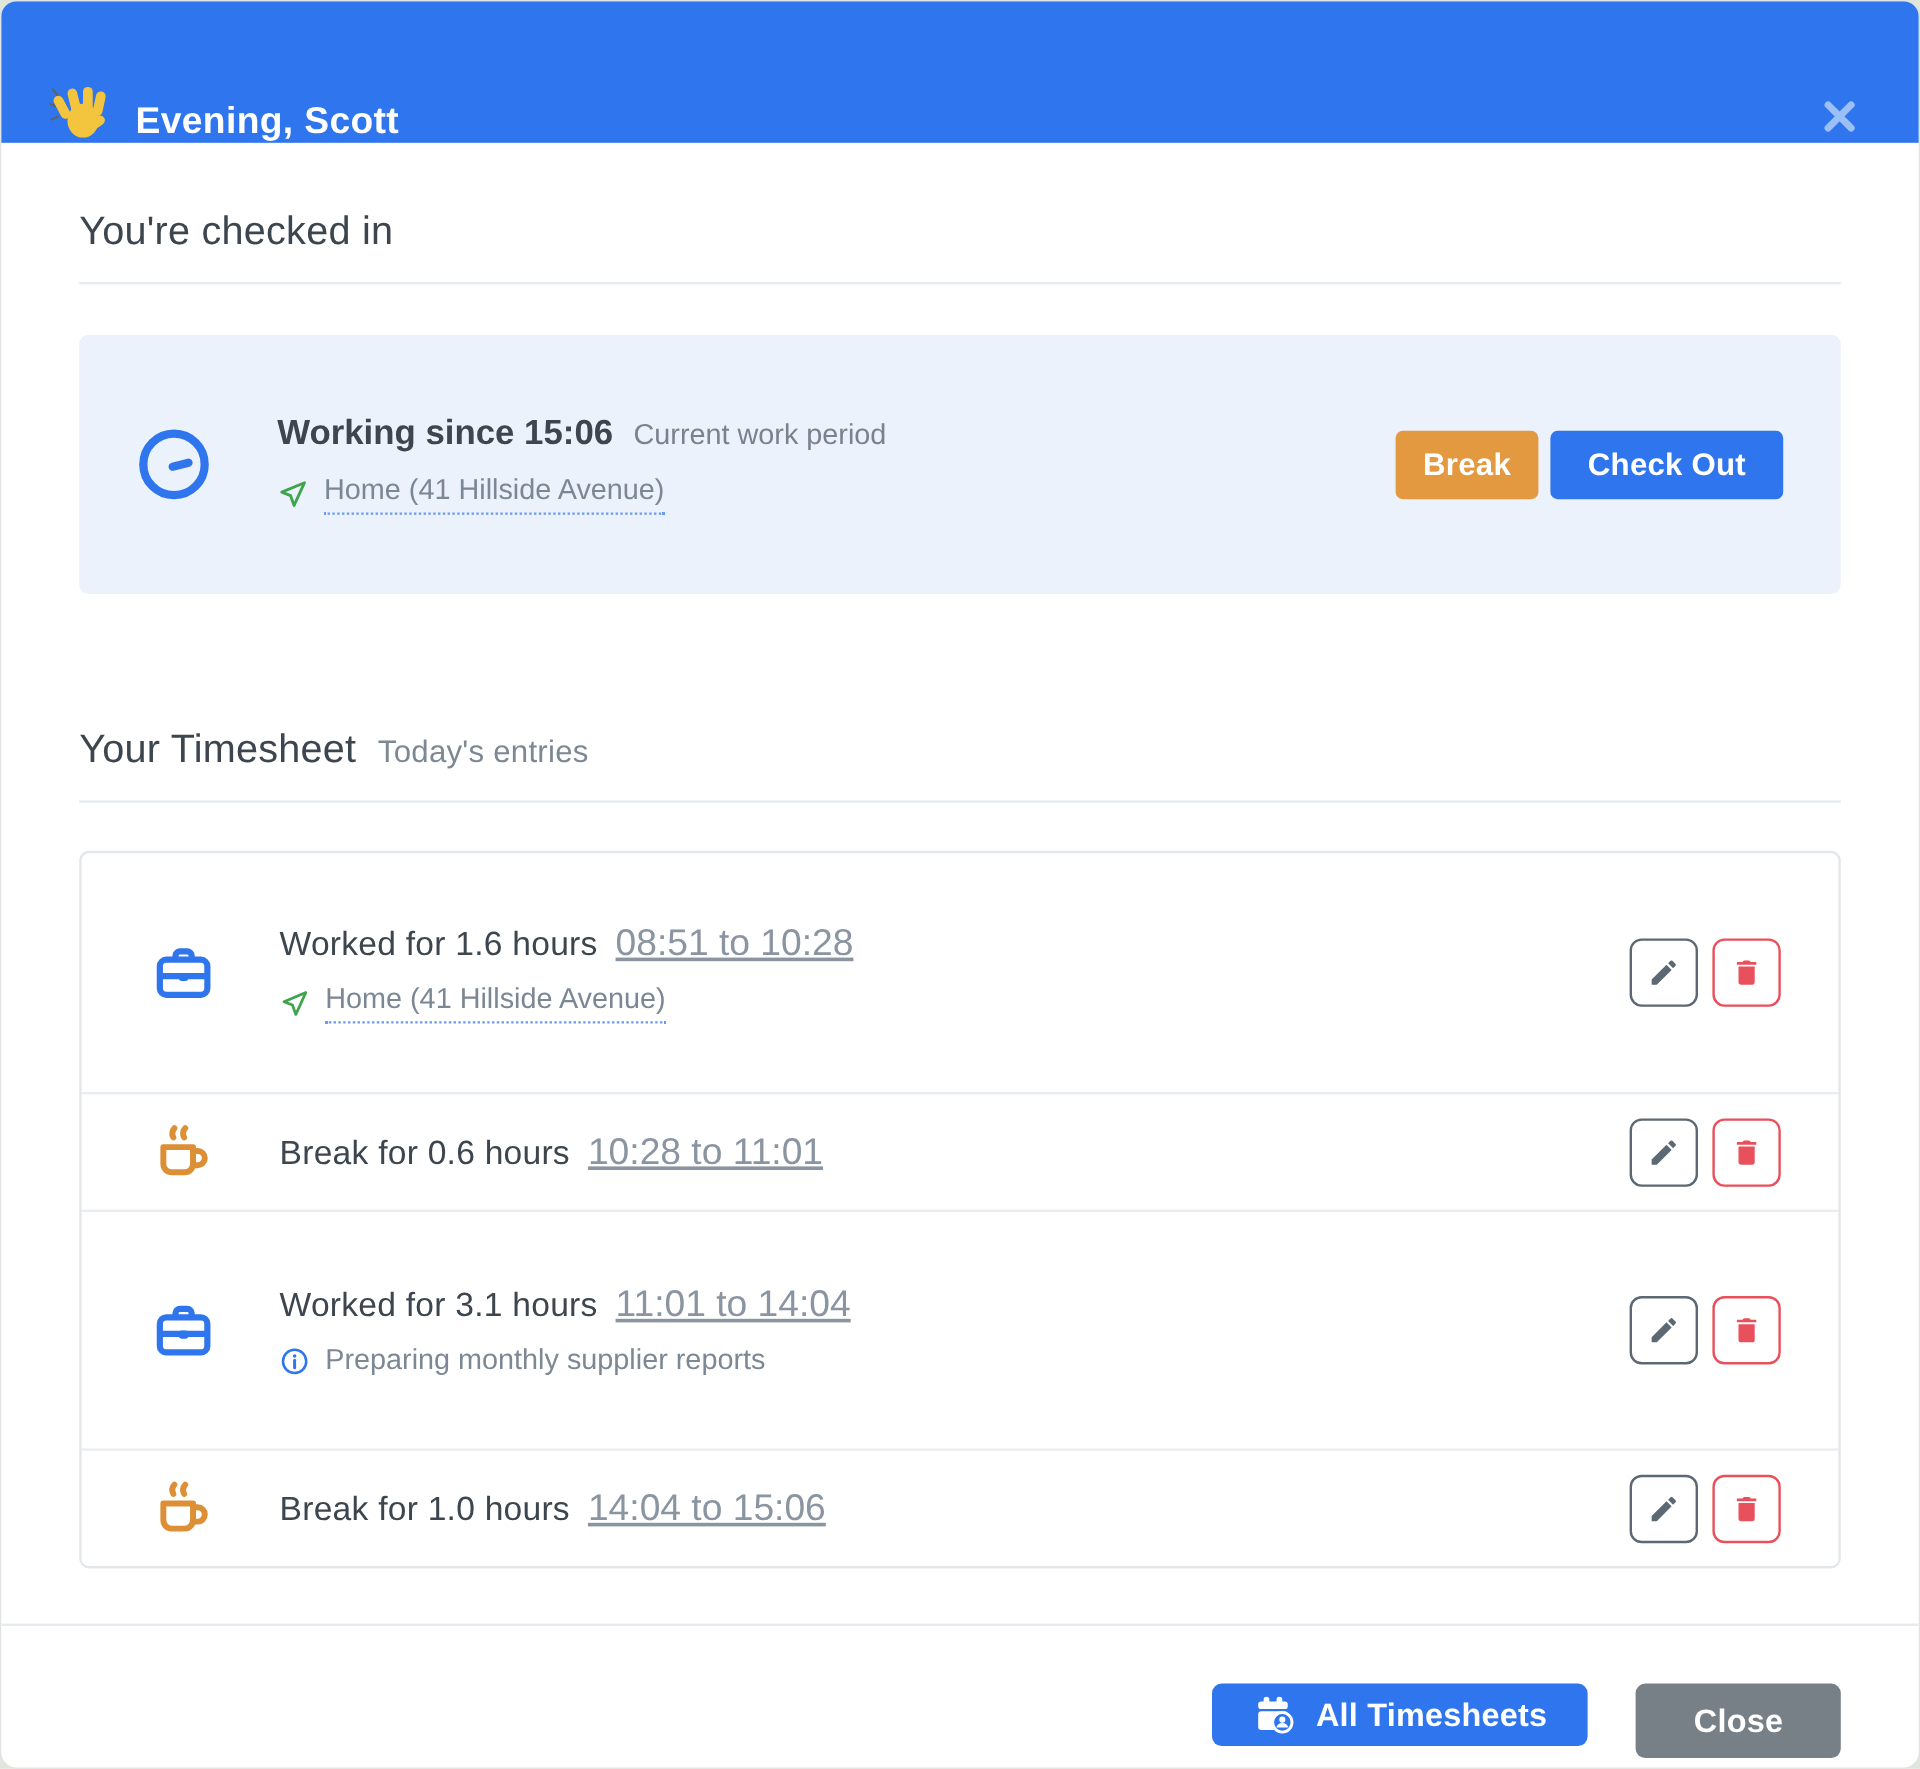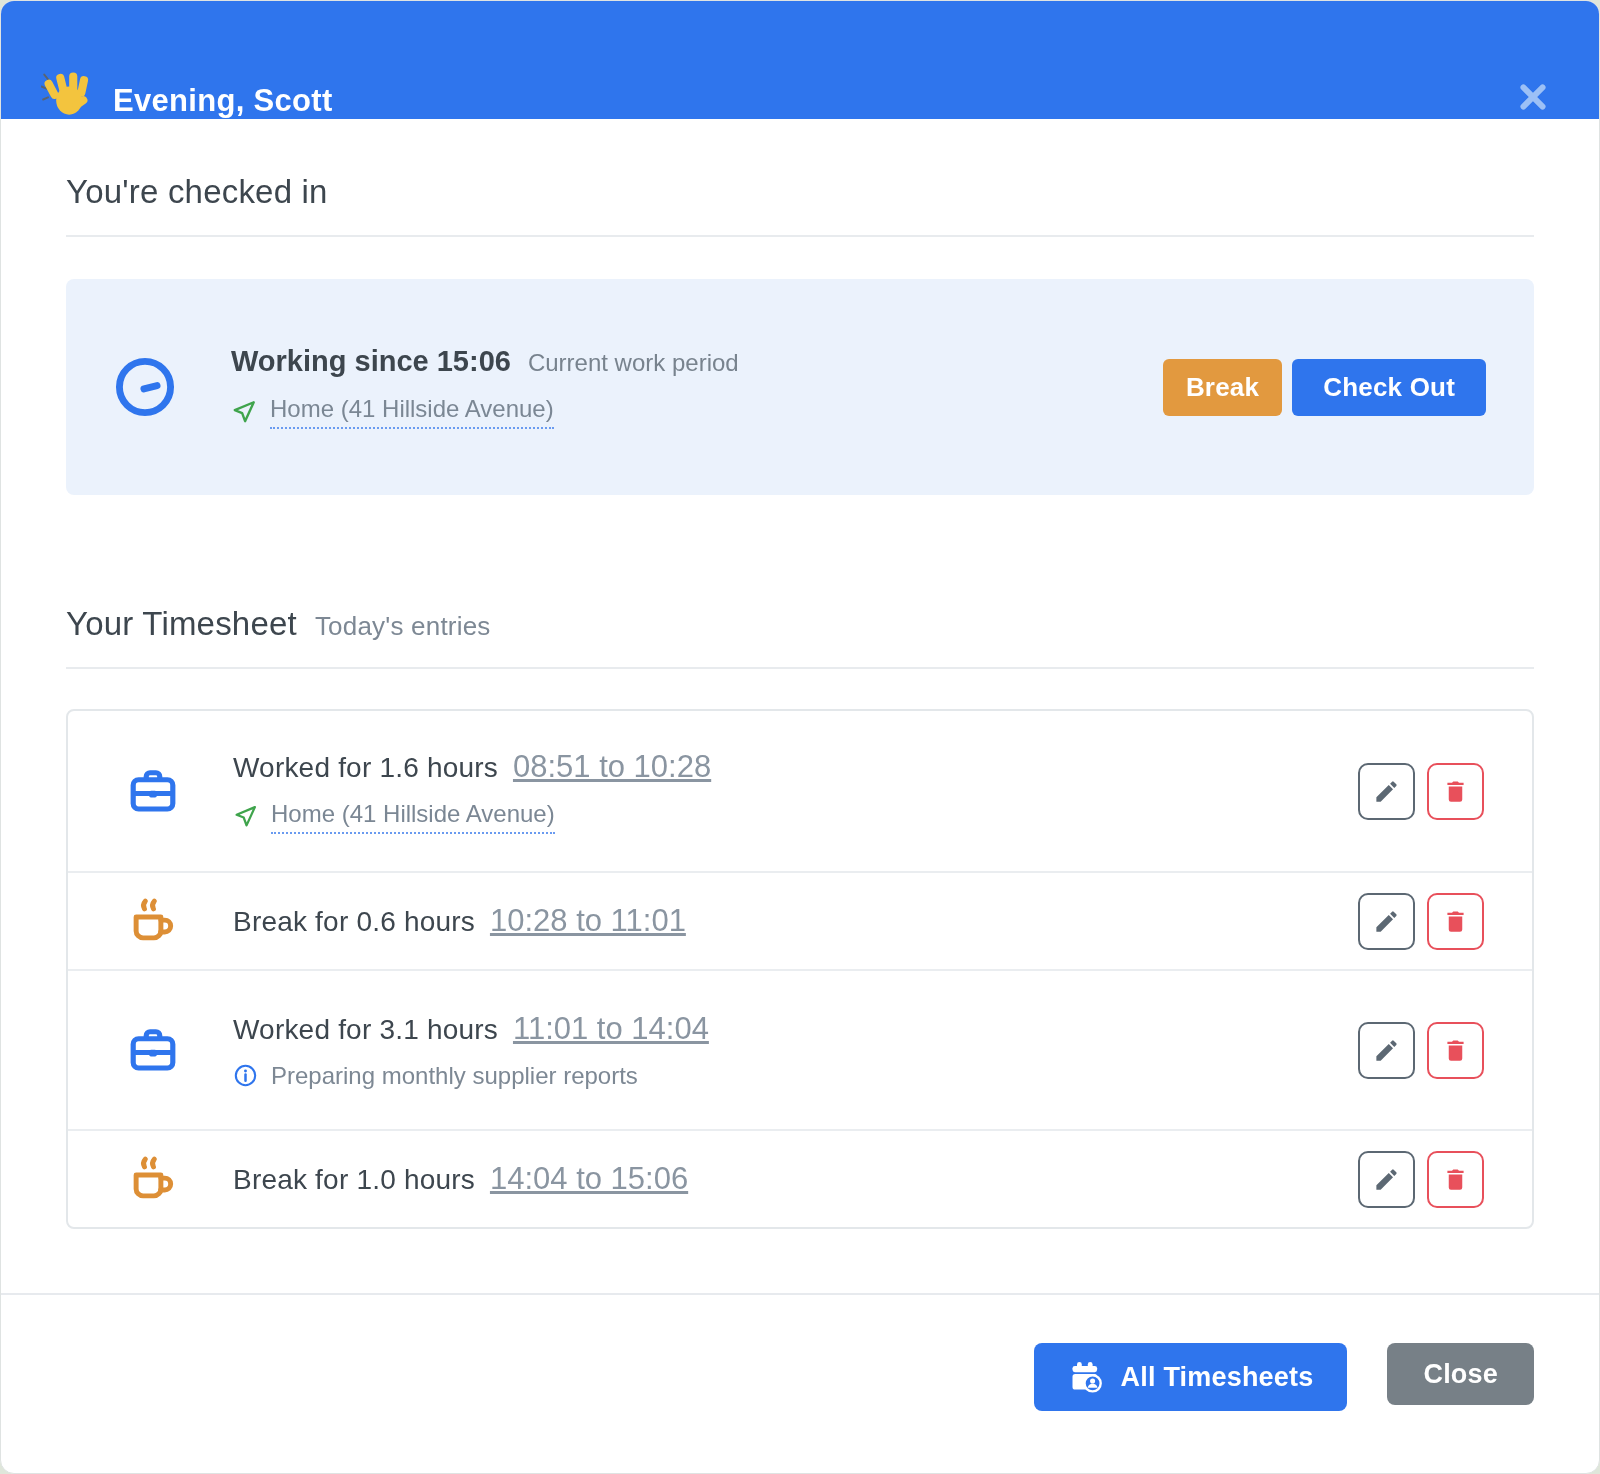--- a/index.html
+++ b/index.html
@@ -107,21 +107,21 @@
     border-radius: 8px;
     overflow: hidden;
     background: #ffffff;
   }
   .entry {
     display: flex;
     align-items: center;
     padding: 0 48px 0 58px;
     height: 98px;
   }
-  .entry.two-line { height: 160px; }
+  .entry.two-line { height: 199px; }
   .entry + .entry { border-top: 2px solid #eaedf0; }
   .entry-icon { width: 54px; height: 54px; margin-right: 53px; flex: 0 0 auto; }
   .entry-line1 { display: flex; align-items: baseline; }
   .entry-title { font-size: 28px; font-weight: 500; color: #3d464e; letter-spacing: 0.2px; }
   .entry-time { font-size: 31px; color: #8a95a1; margin-left: 15px; text-decoration: underline; }
   .entry-line2 { display: flex; align-items: center; margin-top: 15px; }
   .entry-line2 svg { width: 25px; height: 25px; margin-right: 13px; flex: 0 0 auto; }
   .entry-note { font-size: 24px; color: #7d8894; }
   .entry-actions { margin-left: auto; display: flex; gap: 12px; }
   .icon-btn {
@@ -142,31 +142,31 @@
     padding: 48px 65px 0 65px;
     display: flex;
     justify-content: flex-end;
     align-items: flex-start;
     gap: 40px;
     flex: 0 0 auto;
     height: 180px;
   }
   .btn-all-ts {
     background: #2f75ed;
-    height: 68px;
+    height: 52px;
     padding: 0 34px;
     border-radius: 8px;
     font-size: 27px; font-weight: 600;
     display: flex; align-items: center;
   }
   .btn-all-ts svg { width: 36px; height: 36px; margin-right: 17px; }
   .btn-close-footer {
     background: #778087;
     height: 62px;
-    padding: 0 36px;
+    padding: 0 48px;
     border-radius: 8px;
     font-size: 27px; font-weight: 600;
   }
 </style>
 </head>
 <body>
 
 <div class="modal">
 
   <div class="modal-header">

